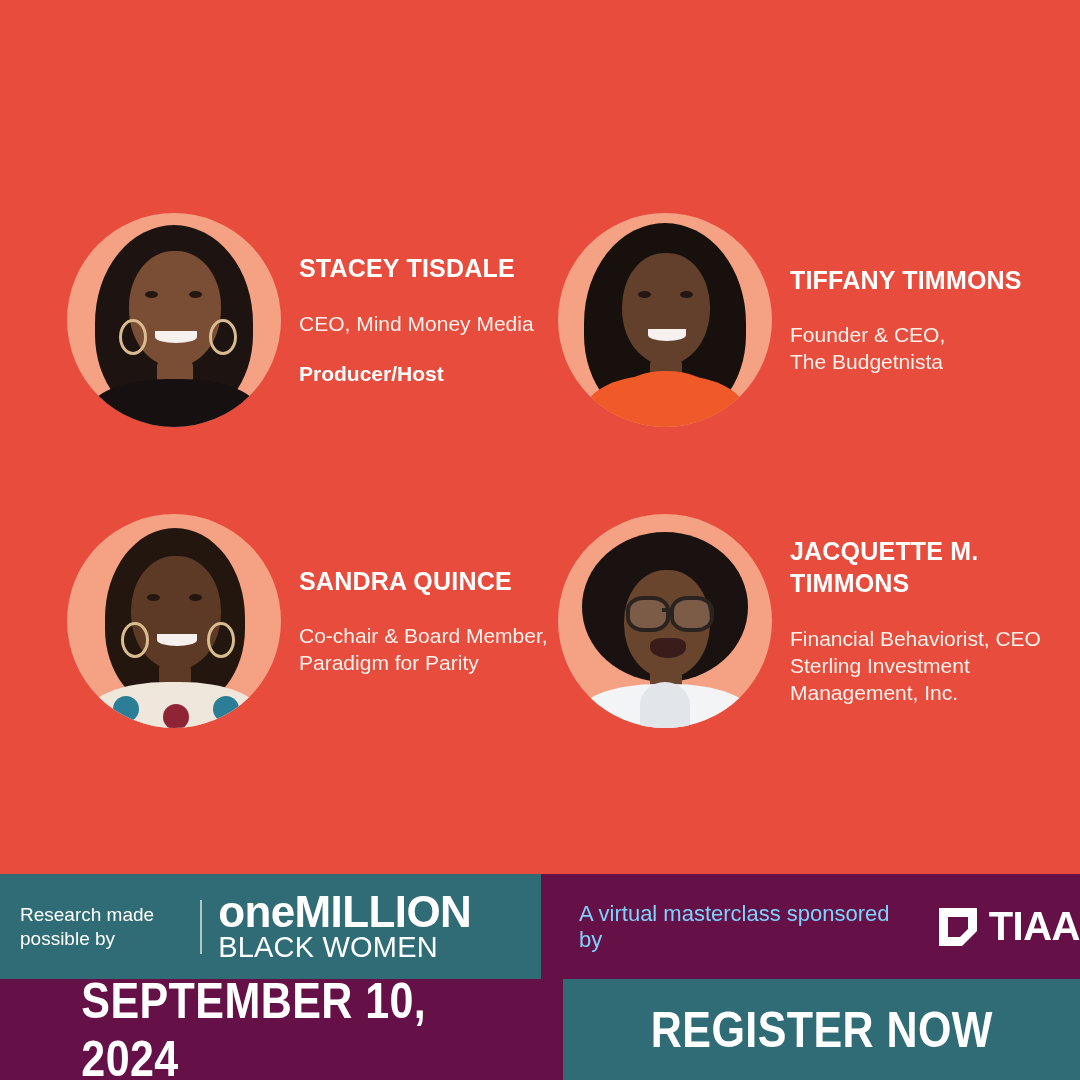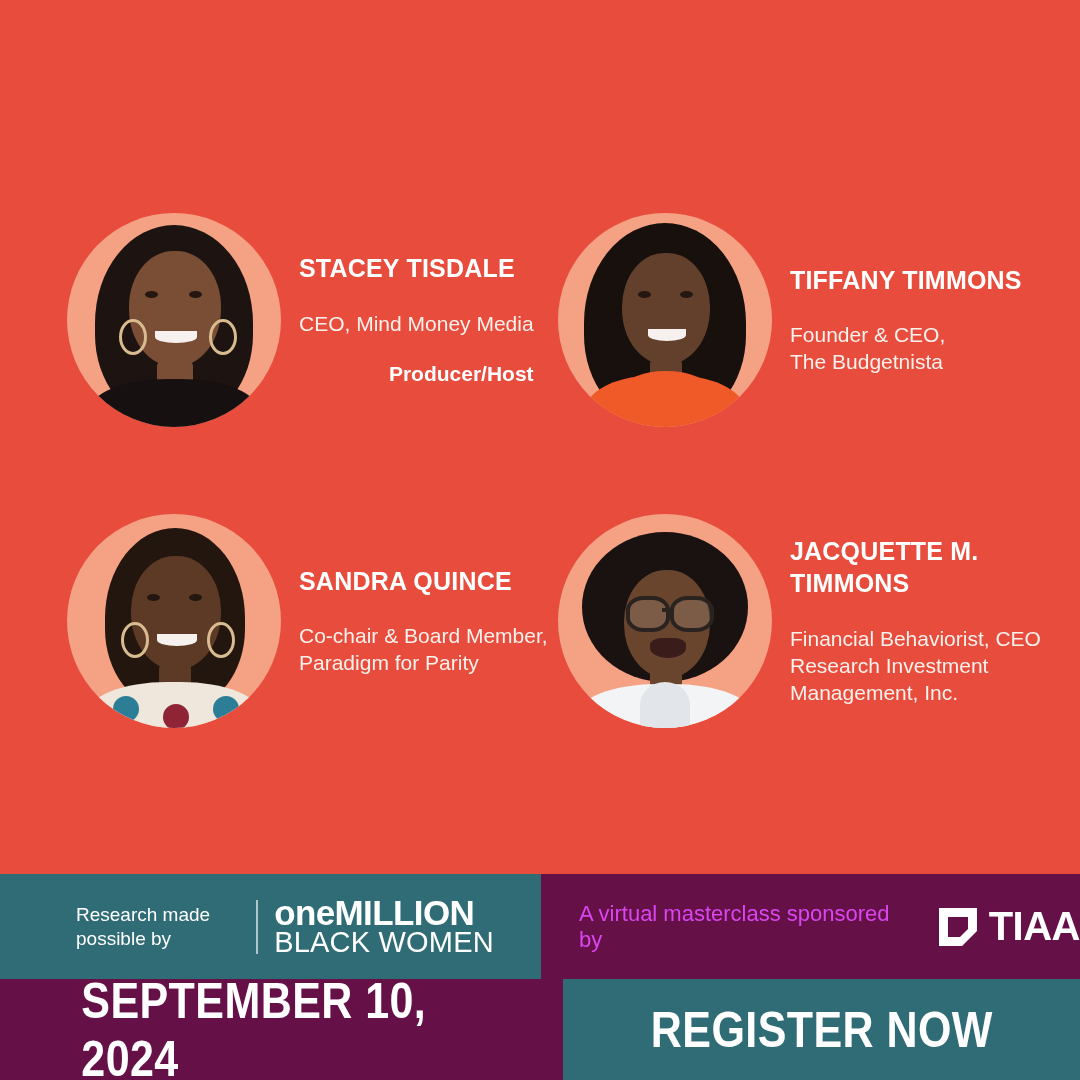--- a/index.html
+++ b/index.html
@@ -116,38 +116,37 @@
   .sp-role {
     font-size: 21px;
     font-weight: 400;
     color: #fdf1ec;
   }
   .sp-tag {
     font-size: 21px;
     font-weight: 700;
     color: #ffffff;
     margin-top: 3px;
-    text-align: right;
   }
 
   
   .band {
     position: absolute;
     left: 0;
     top: 874px;
     width: 1080px;
     height: 105px;
     display: flex;
   }
   .band-left {
     width: 541px;
     background: #2F6C75;
     display: flex;
     align-items: center;
-    padding-left: 76px;
+    padding-left: 20px;
     box-sizing: border-box;
   }
   .band-right {
     width: 539px;
     background: #661048;
     display: flex;
     align-items: center;
     padding-left: 38px;
     box-sizing: border-box;
   }
@@ -171,35 +170,35 @@
     width: 2px;
     height: 54px;
     background: rgba(255,255,255,.62);
     margin: 0 16px;
   }
   .omw {
     color: #ffffff;
     line-height: 0.96;
   }
   .omw-top {
-    font-size: 35px;
+    font-size: 44px;
     font-weight: 700;
     letter-spacing: -0.6px;
   }
   .omw-one {
     font-weight: 700;
     text-transform: lowercase;
   }
   .omw-bottom {
     font-size: 29px;
     font-weight: 400;
     letter-spacing: 0.2px;
   }
   .sponsor-label {
-    color: #d946ef;
+    color: #7dd3fc;
     font-size: 22px;
     margin-right: 18px;
   }
   .tiaa {
     display: flex;
     align-items: center;
   }
   .tiaa-word {
     color: #ffffff;
     font-size: 40px;
@@ -322,21 +321,21 @@
           <div class="glassbridge" style="left:104px;top:94px;"></div>
           <div class="smile" style="left:92px;top:124px;width:36px;height:20px;background:#3a1d1a;border-radius:40% 40% 60% 60%;"></div>
           <div class="neck" style="left:92px;top:152px;width:32px;height:24px;background:#6a452e;"></div>
           <div class="body" style="left:18px;top:170px;width:178px;height:70px;background:#f2f4f6;"></div>
           <div class="shoulderline" style="left:82px;top:168px;width:50px;height:46px;background:#e2e6ea;"></div>
         </div>
       </div>
       <div class="sp-text">
         <div class="sp-name">JACQUETTE M. TIMMONS</div>
         <div class="sp-role">Financial Behaviorist, CEO
-Research Investment
+Sterling Investment
 Management, Inc.</div>
       </div>
     </div>
 
   </div>
 
   <div class="band">
     <div class="band-left">
       <div class="research-label">Research made
 possible by</div>

